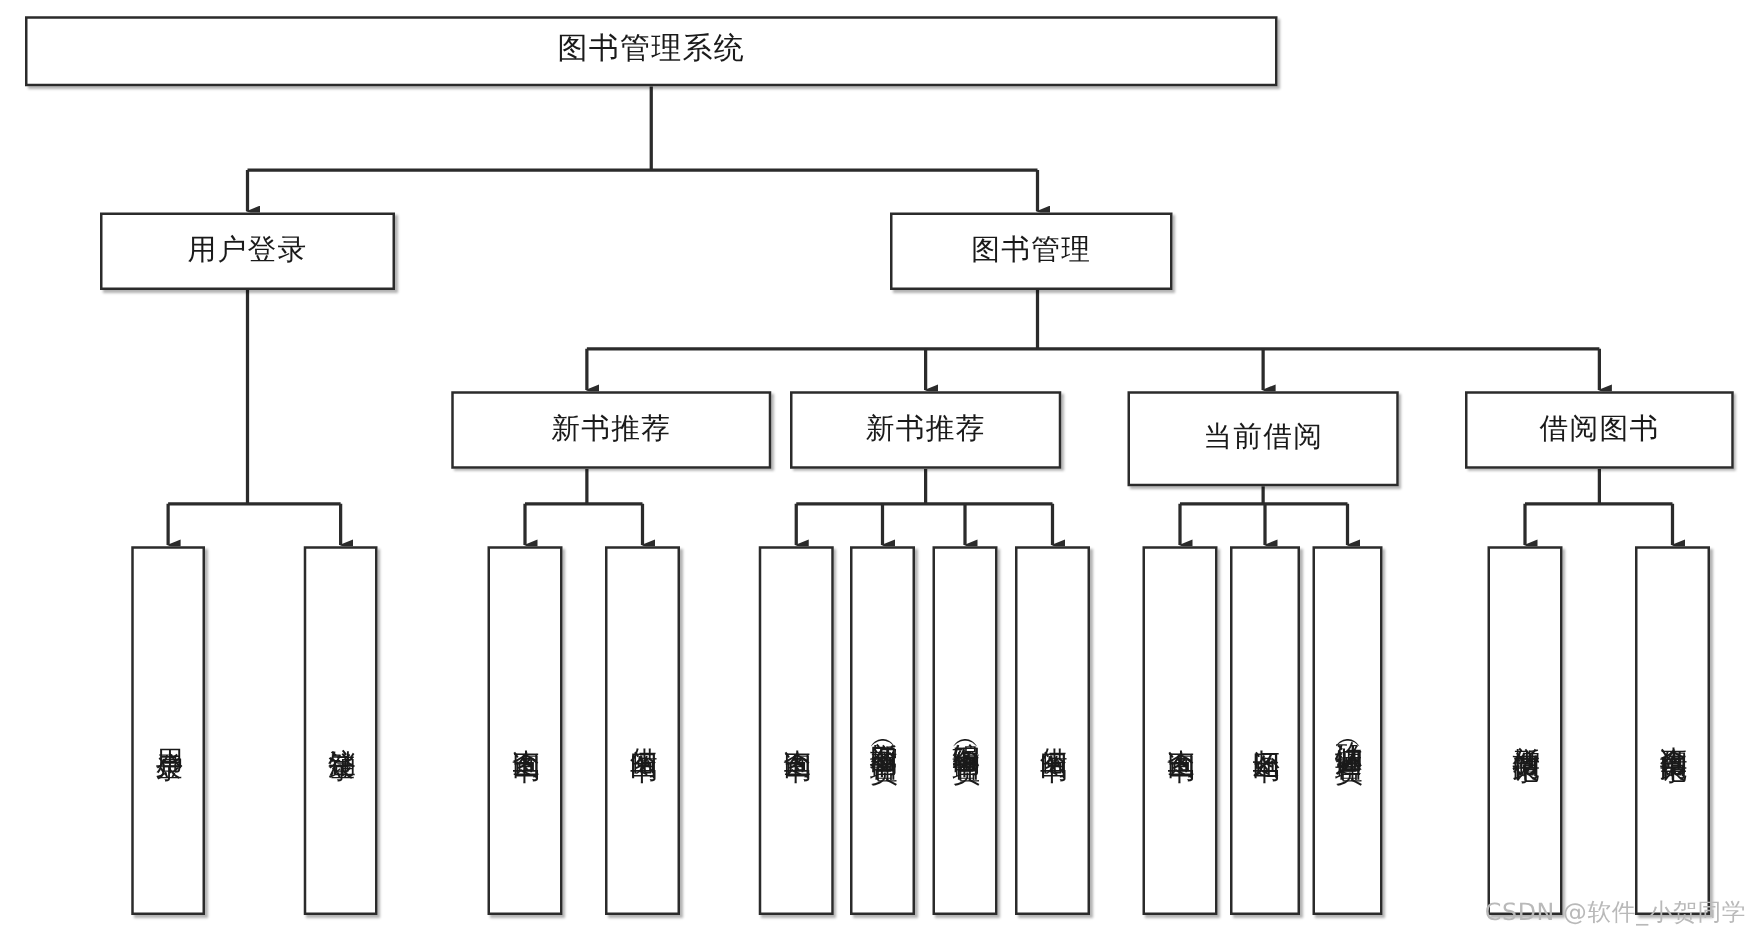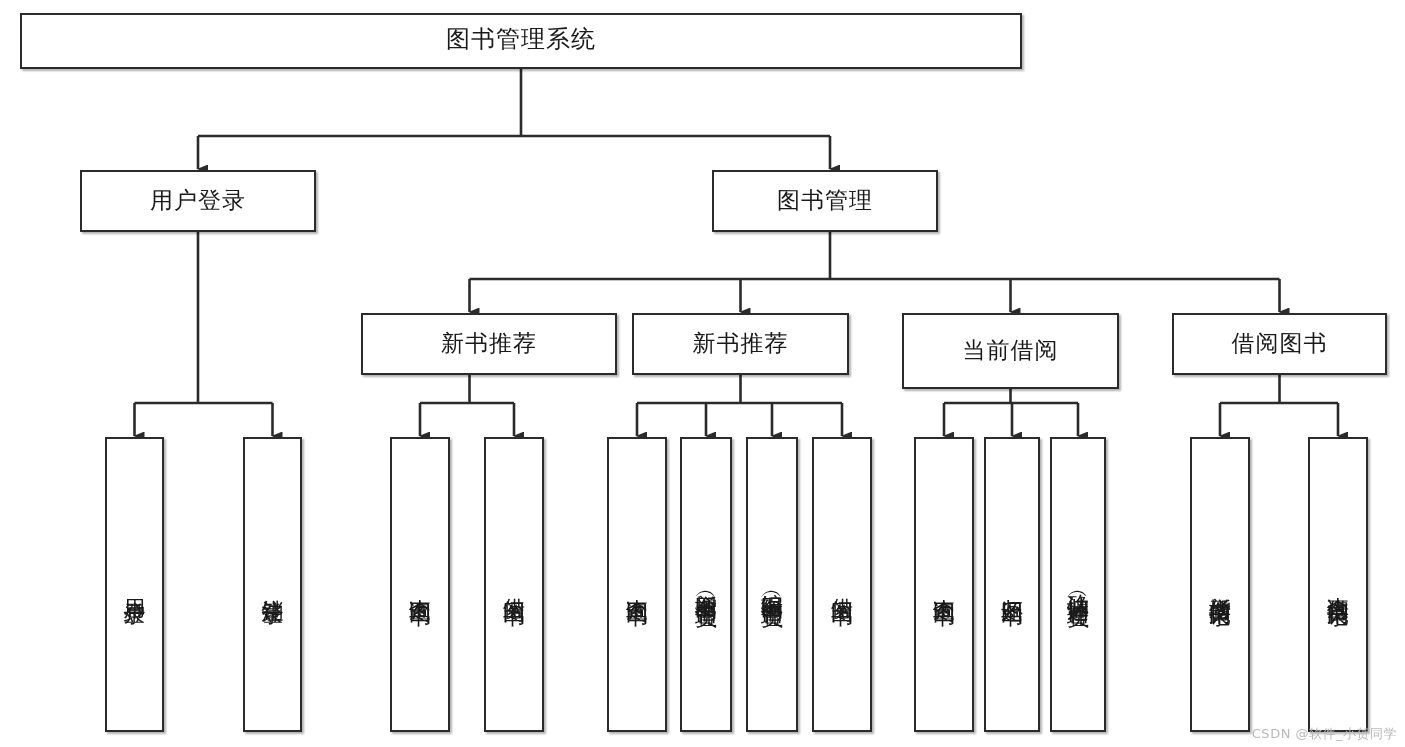--- a/index.html
+++ b/index.html
@@ -54,21 +54,21 @@
     display: block;
   }
   .node.root {
     font-size: 24px;
     font-family: Liberation Mono, monospace;
   }
   #watermark {
     position: absolute;
     right: 8px;
     bottom: 4px;
-    font-size: 13px;
+    font-size: 19px;
     color: #b9b9b9;
     letter-spacing: 0.5px;
     white-space: nowrap;
     pointer-events: none;
   }
 </style>
 </head>
 <body>
 
 <div id="canvas">

